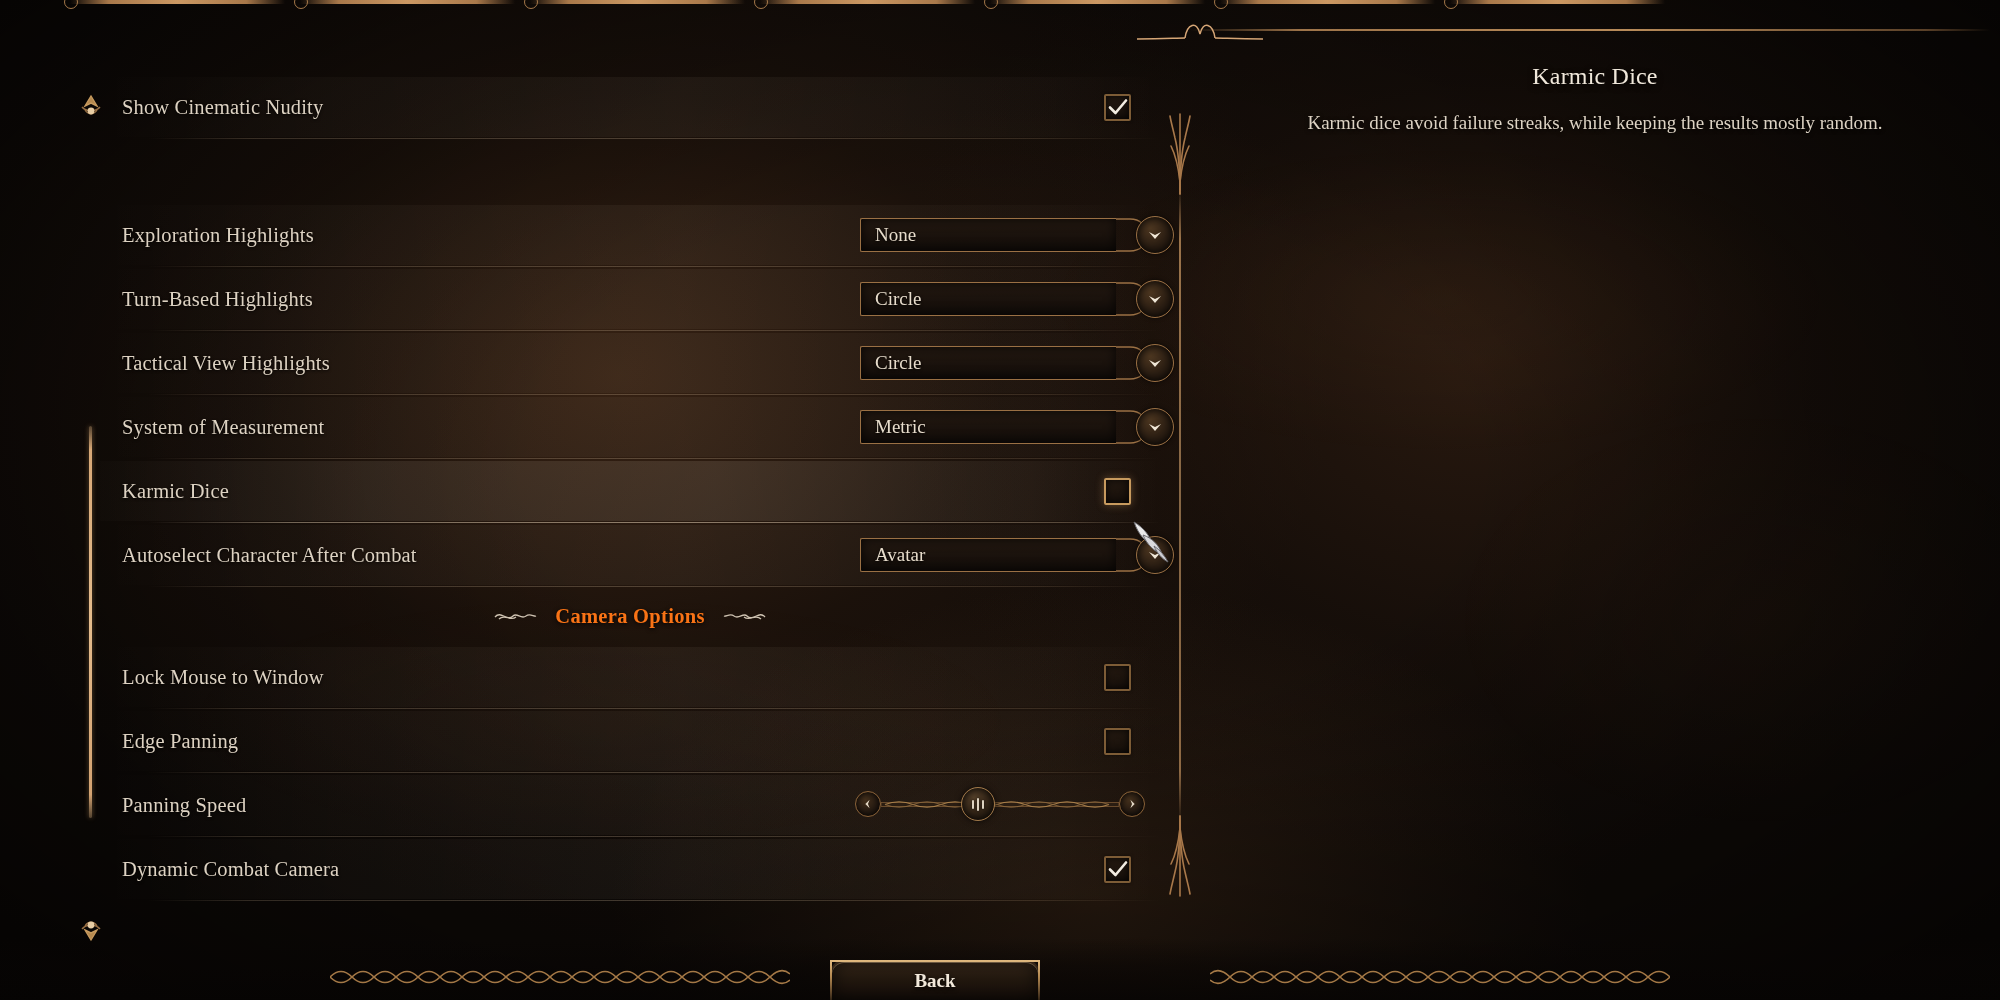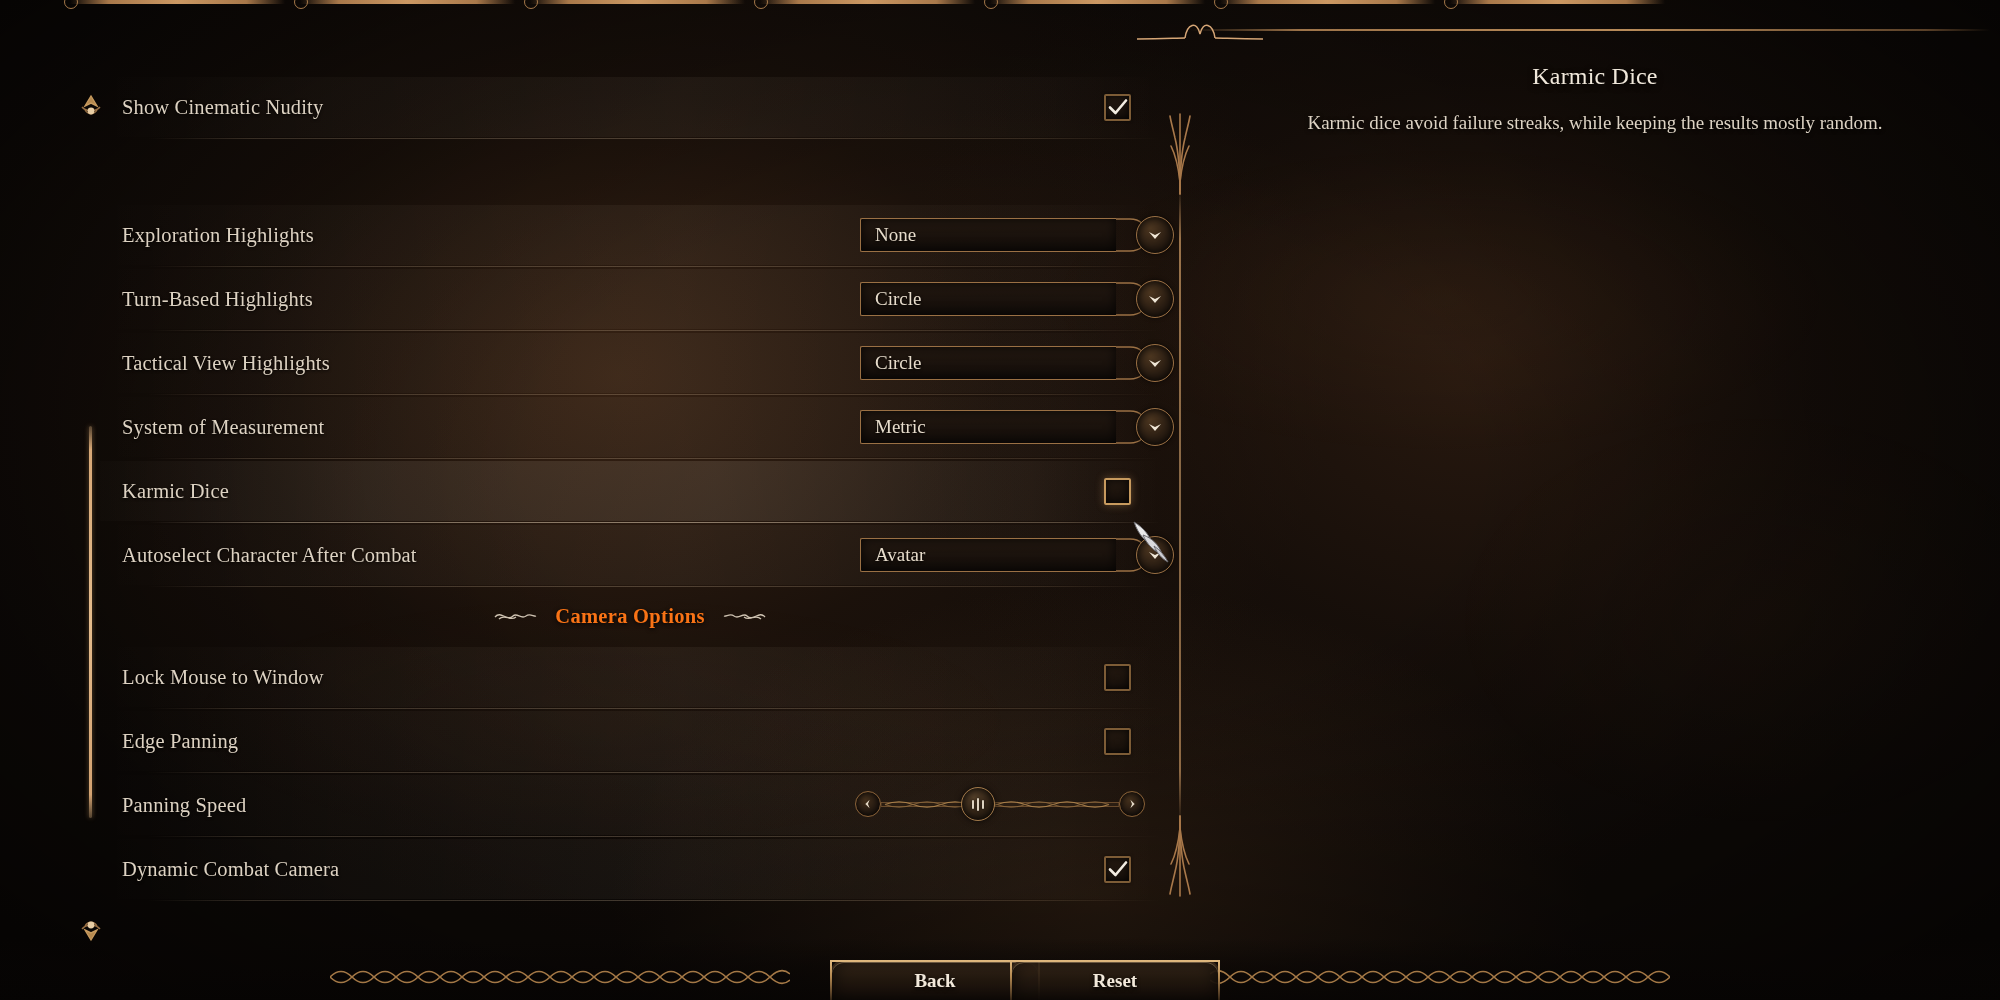--- a/index.html
+++ b/index.html
@@ -409,23 +409,20 @@
   </svg>
   <svg class="knotR" viewBox="0 0 460 22" preserveAspectRatio="none">
     <g fill="none" stroke="#c08d52" stroke-width="1.6" opacity=".85">
       <path d="M0 8 Q 9 0 20 11 Q 31 22 42 11 Q 53 0 64 11 Q 75 22 86 11 Q 97 0 108 11 Q 119 22 130 11 Q 141 0 152 11 Q 163 22 174 11 Q 185 0 196 11 Q 207 22 218 11 Q 229 0 240 11 Q 251 22 262 11 Q 273 0 284 11 Q 295 22 306 11 Q 317 0 328 11 Q 339 22 350 11 Q 361 0 372 11 Q 383 22 394 11 Q 405 0 416 11 Q 427 22 438 11 Q 449 0 460 11"></path>
       <path d="M0 14 Q 9 22 20 11 Q 31 0 42 11 Q 53 22 64 11 Q 75 0 86 11 Q 97 22 108 11 Q 119 0 130 11 Q 141 22 152 11 Q 163 0 174 11 Q 185 22 196 11 Q 207 0 218 11 Q 229 22 240 11 Q 251 0 262 11 Q 273 22 284 11 Q 295 0 306 11 Q 317 22 328 11 Q 339 0 350 11 Q 361 22 372 11 Q 383 0 394 11 Q 405 22 416 11 Q 427 0 438 11 Q 449 22 460 11"></path>
     </g>
   </svg>
   <div class="btn" id="btnBack">
     <span>Back</span>
   </div>
-  <div class="btn" id="btnReset">
-    <span>Reset</span>
-  </div>
 </div>
 
 <svg id="cursor" viewBox="0 0 46 46">
   <g>
     <path d="M4 4 C 14 10, 20 18, 22 26 C 16 24, 9 18, 4 4 Z" fill="#e9e9ea" stroke="#6a6a70" stroke-width="1"></path>
     <path d="M13 17 C 22 20, 29 27, 32 36 C 25 34, 17 27, 13 17 Z" fill="#d9d9dc" stroke="#6a6a70" stroke-width="1"></path>
     <path d="M24 28 C 30 32, 35 38, 38 44 C 32 41, 27 35, 24 28 Z" fill="#cfcfd3" stroke="#6a6a70" stroke-width="1"></path>
   </g>
 </svg>
 

